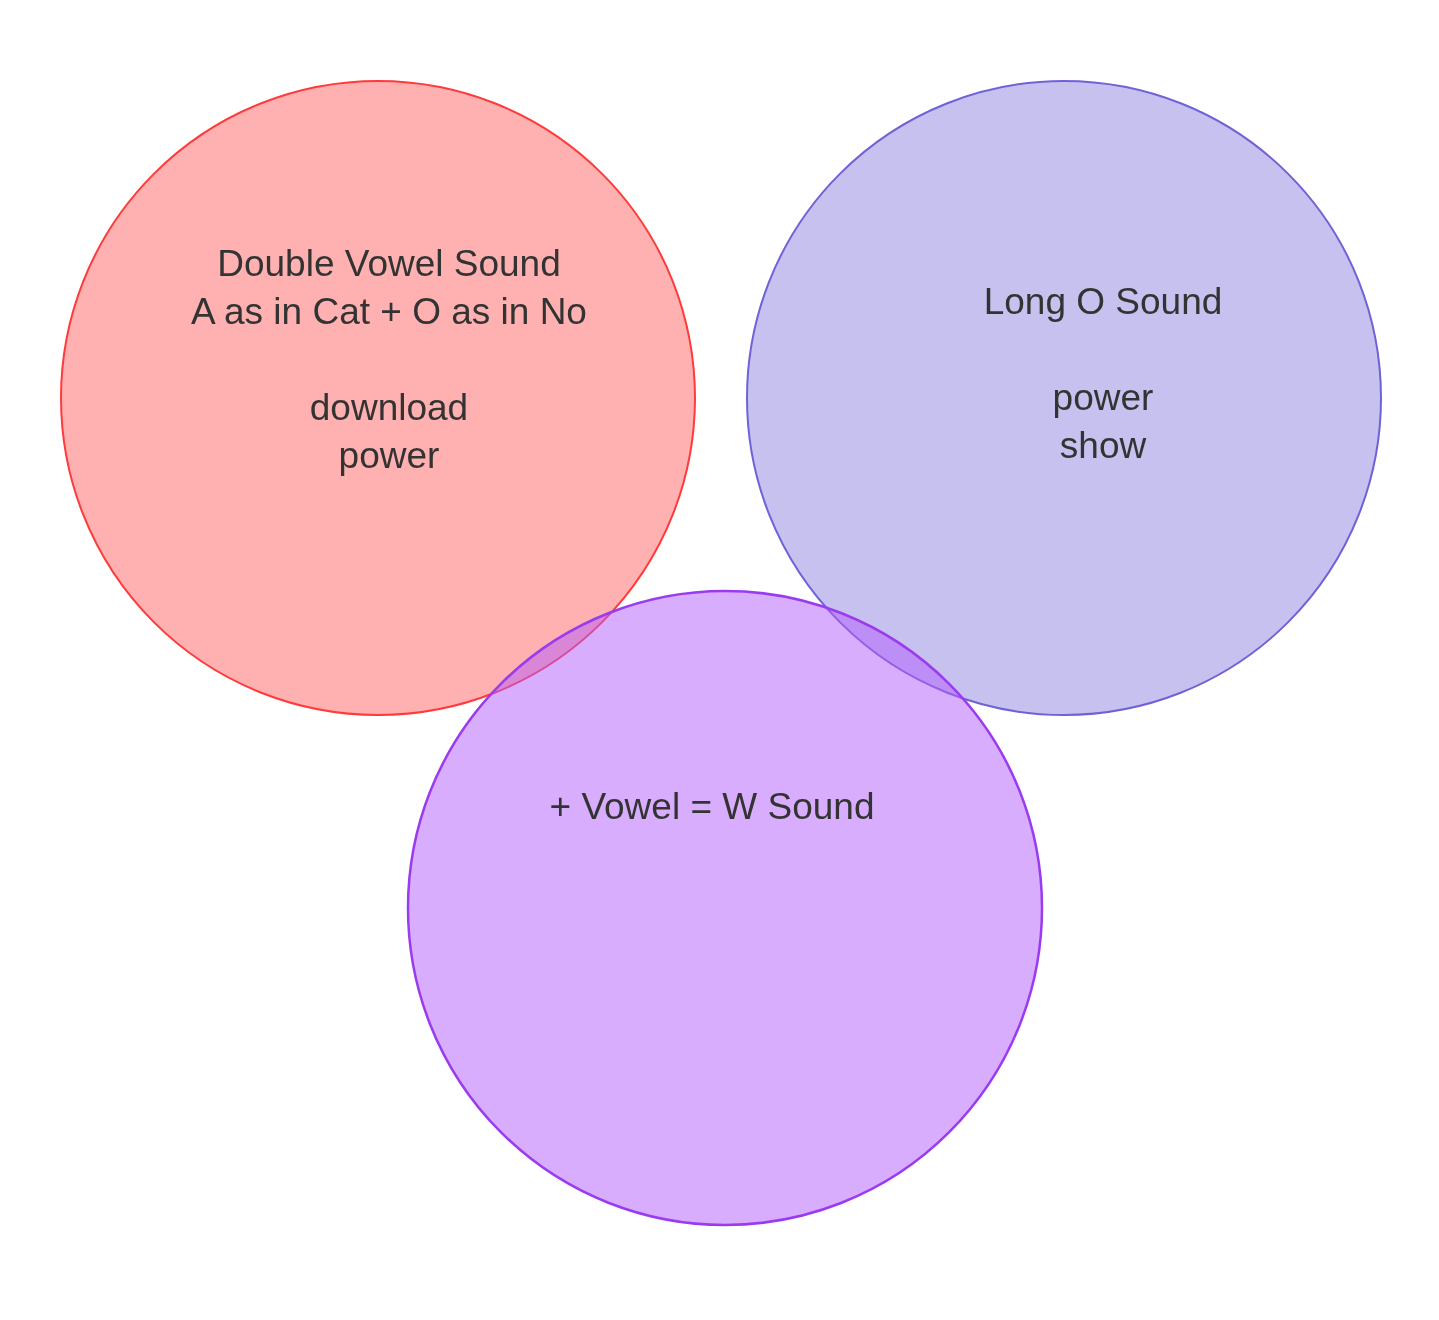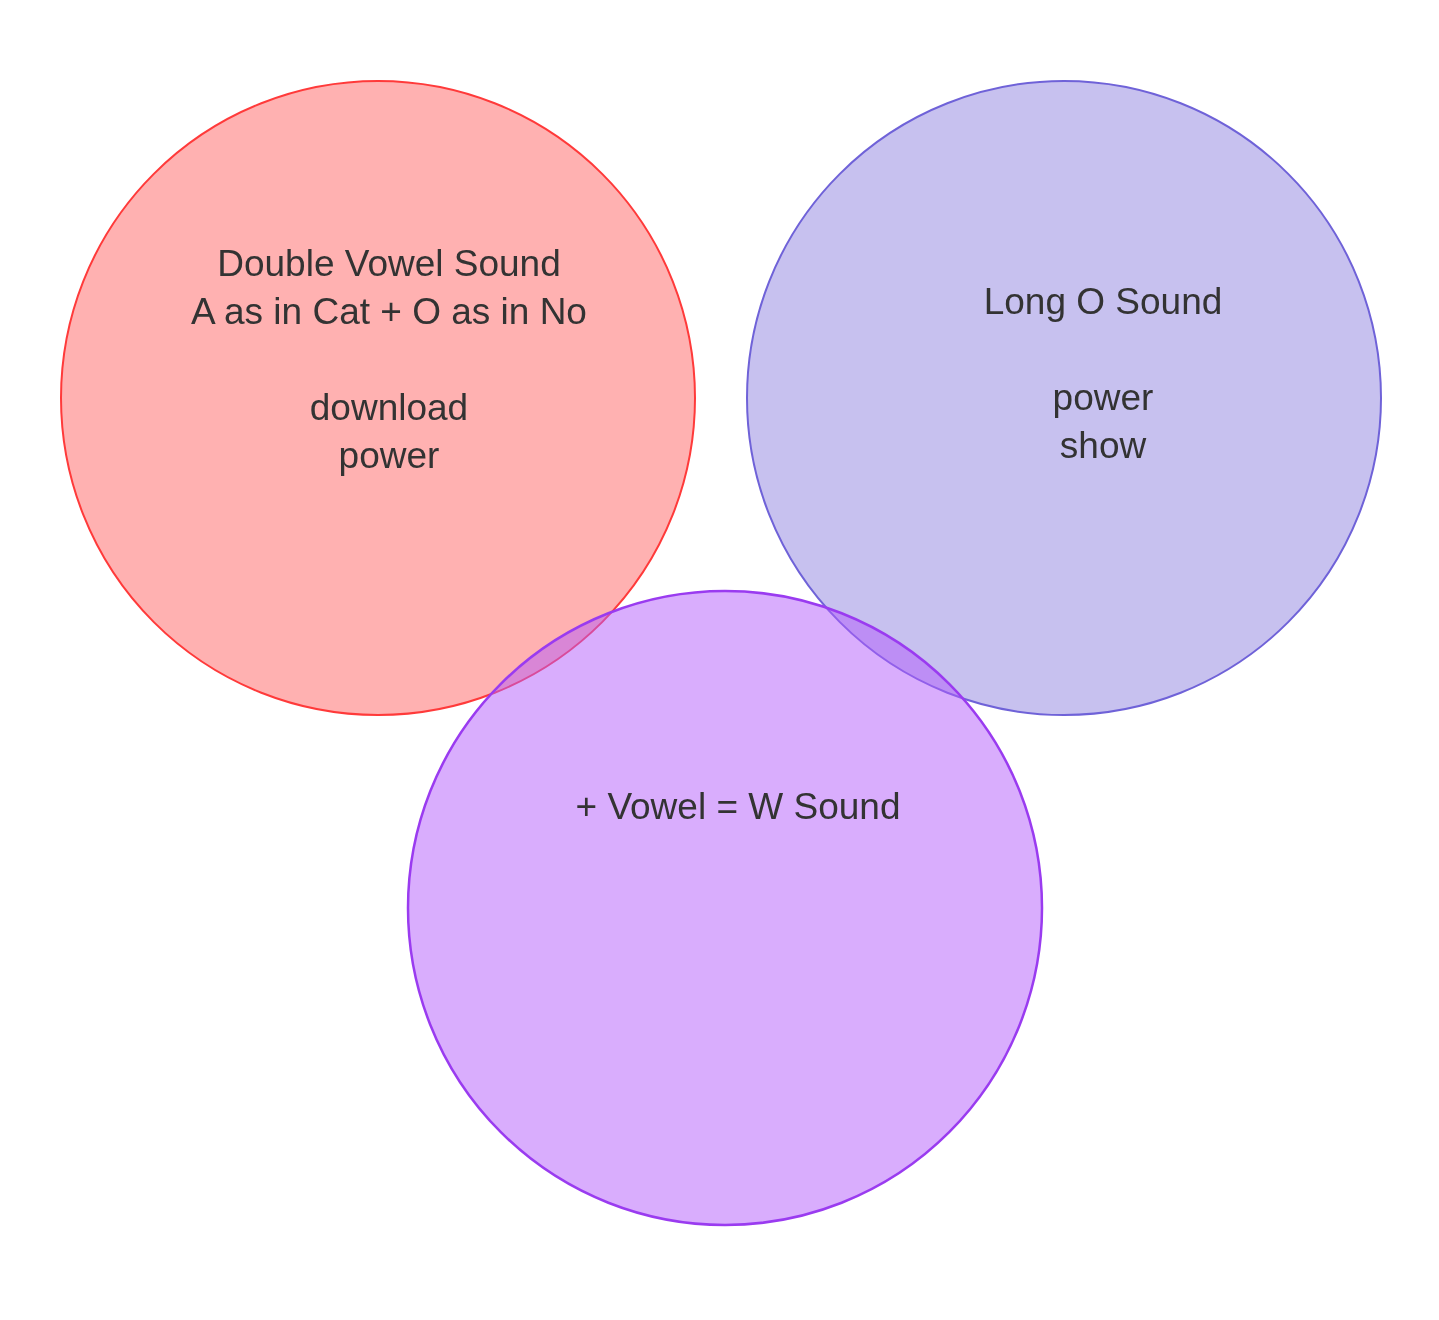--- a/index.html
+++ b/index.html
@@ -25,16 +25,16 @@
   <div>power</div>
 </div>
 
 <div class="label" style="left:1071px; top:278px;margin-left:32px;">
   <div>Long O Sound</div>
   <div></div>
   <div>power</div>
   <div>show</div>
 </div>
 
-<div class="label" style="left:738px; top:783px;">
+<div class="label" style="left:712px; top:783px;">
   <div>+ Vowel = W Sound</div>
   <div></div>
 </div>
 
 </body></html>

